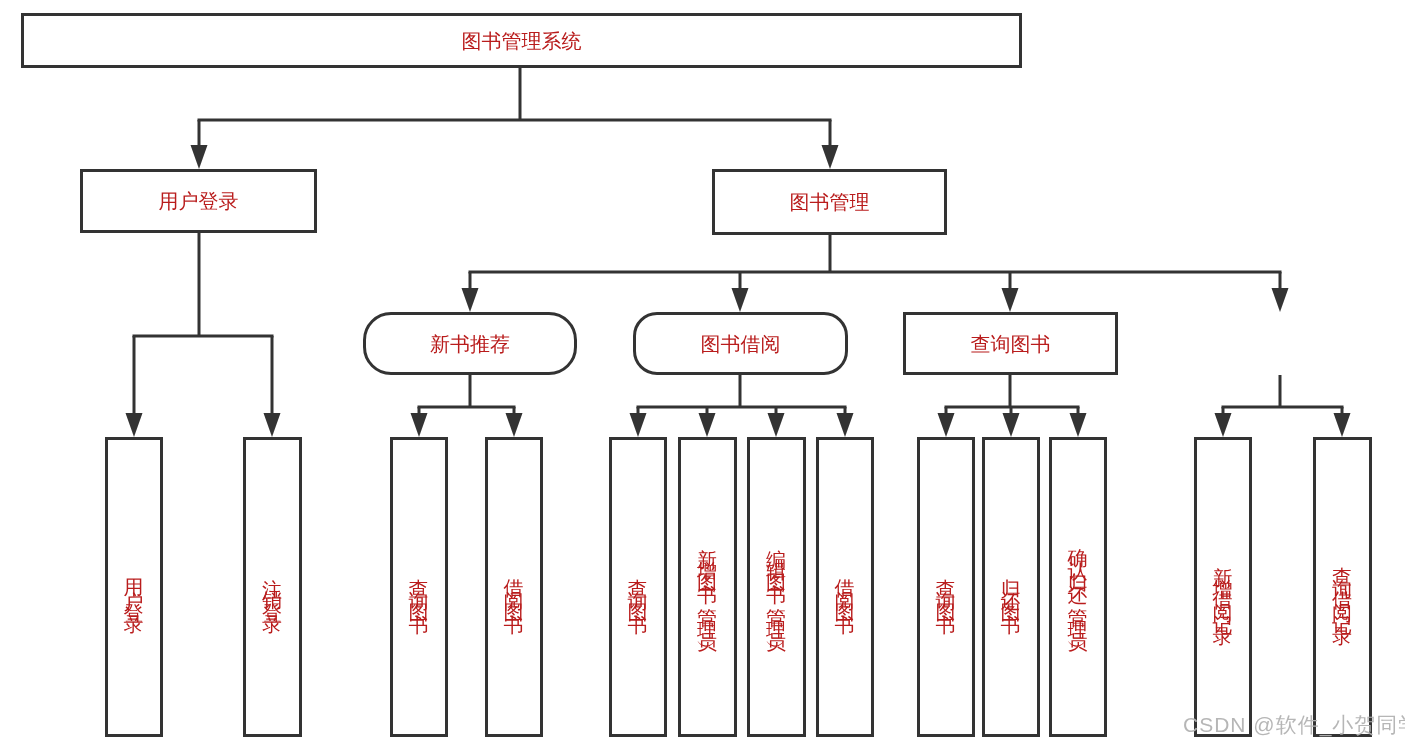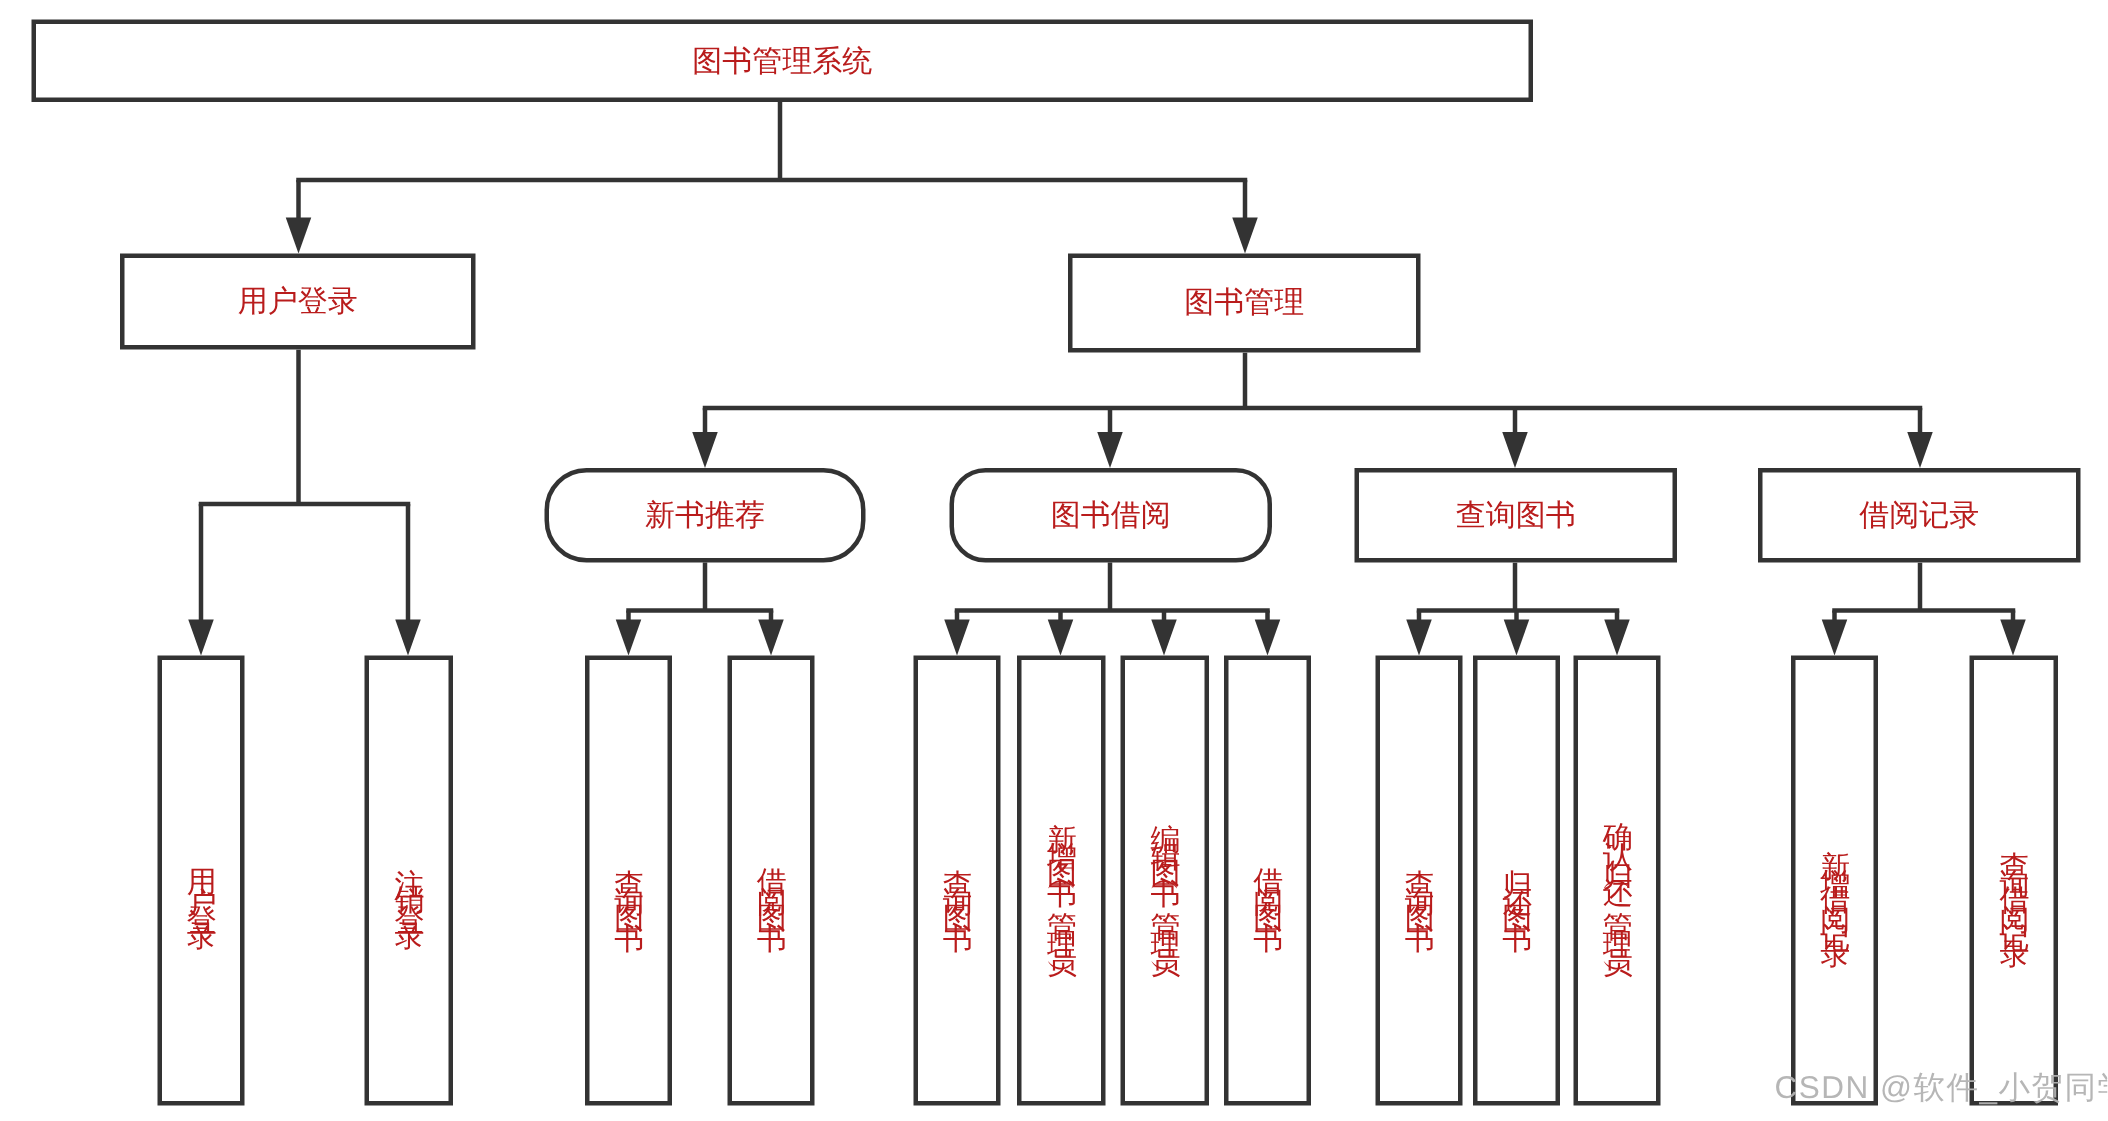--- a/index.html
+++ b/index.html
@@ -96,21 +96,20 @@
   </svg>
 
   <div class="node" style="left:21px;top:13px;width:1001px;height:55px;">图书管理系统</div>
 
   <div class="node" style="left:80px;top:169px;width:237px;height:64px;">用户登录</div>
   <div class="node" style="left:712px;top:169px;width:235px;height:66px;">图书管理</div>
 
   <div class="node" style="left:363px;top:312px;width:214px;height:63px;border-radius:28px;">新书推荐</div>
   <div class="node" style="left:633px;top:312px;width:215px;height:63px;border-radius:24px;">图书借阅</div>
   <div class="node" style="left:903px;top:312px;width:215px;height:63px;">查询图书</div>
-  <div class="node" style="left:1172px;top:312px;width:215px;height:63px;">借阅记录</div>
 
   <div class="node vertical" style="left:105px;top:437px;width:58px;height:300px;">用户登录</div>
   <div class="node vertical" style="left:243px;top:437px;width:59px;height:300px;">注销登录</div>
 
   <div class="node vertical" style="left:390px;top:437px;width:58px;height:300px;">查询图书</div>
   <div class="node vertical" style="left:485px;top:437px;width:58px;height:300px;">借阅图书</div>
 
   <div class="node vertical" style="left:609px;top:437px;width:58px;height:300px;">查询图书</div>
   <div class="node vertical" style="left:678px;top:437px;width:59px;height:300px;">新增图书（管理员）</div>
   <div class="node vertical" style="left:747px;top:437px;width:59px;height:300px;">编辑图书（管理员）</div>

